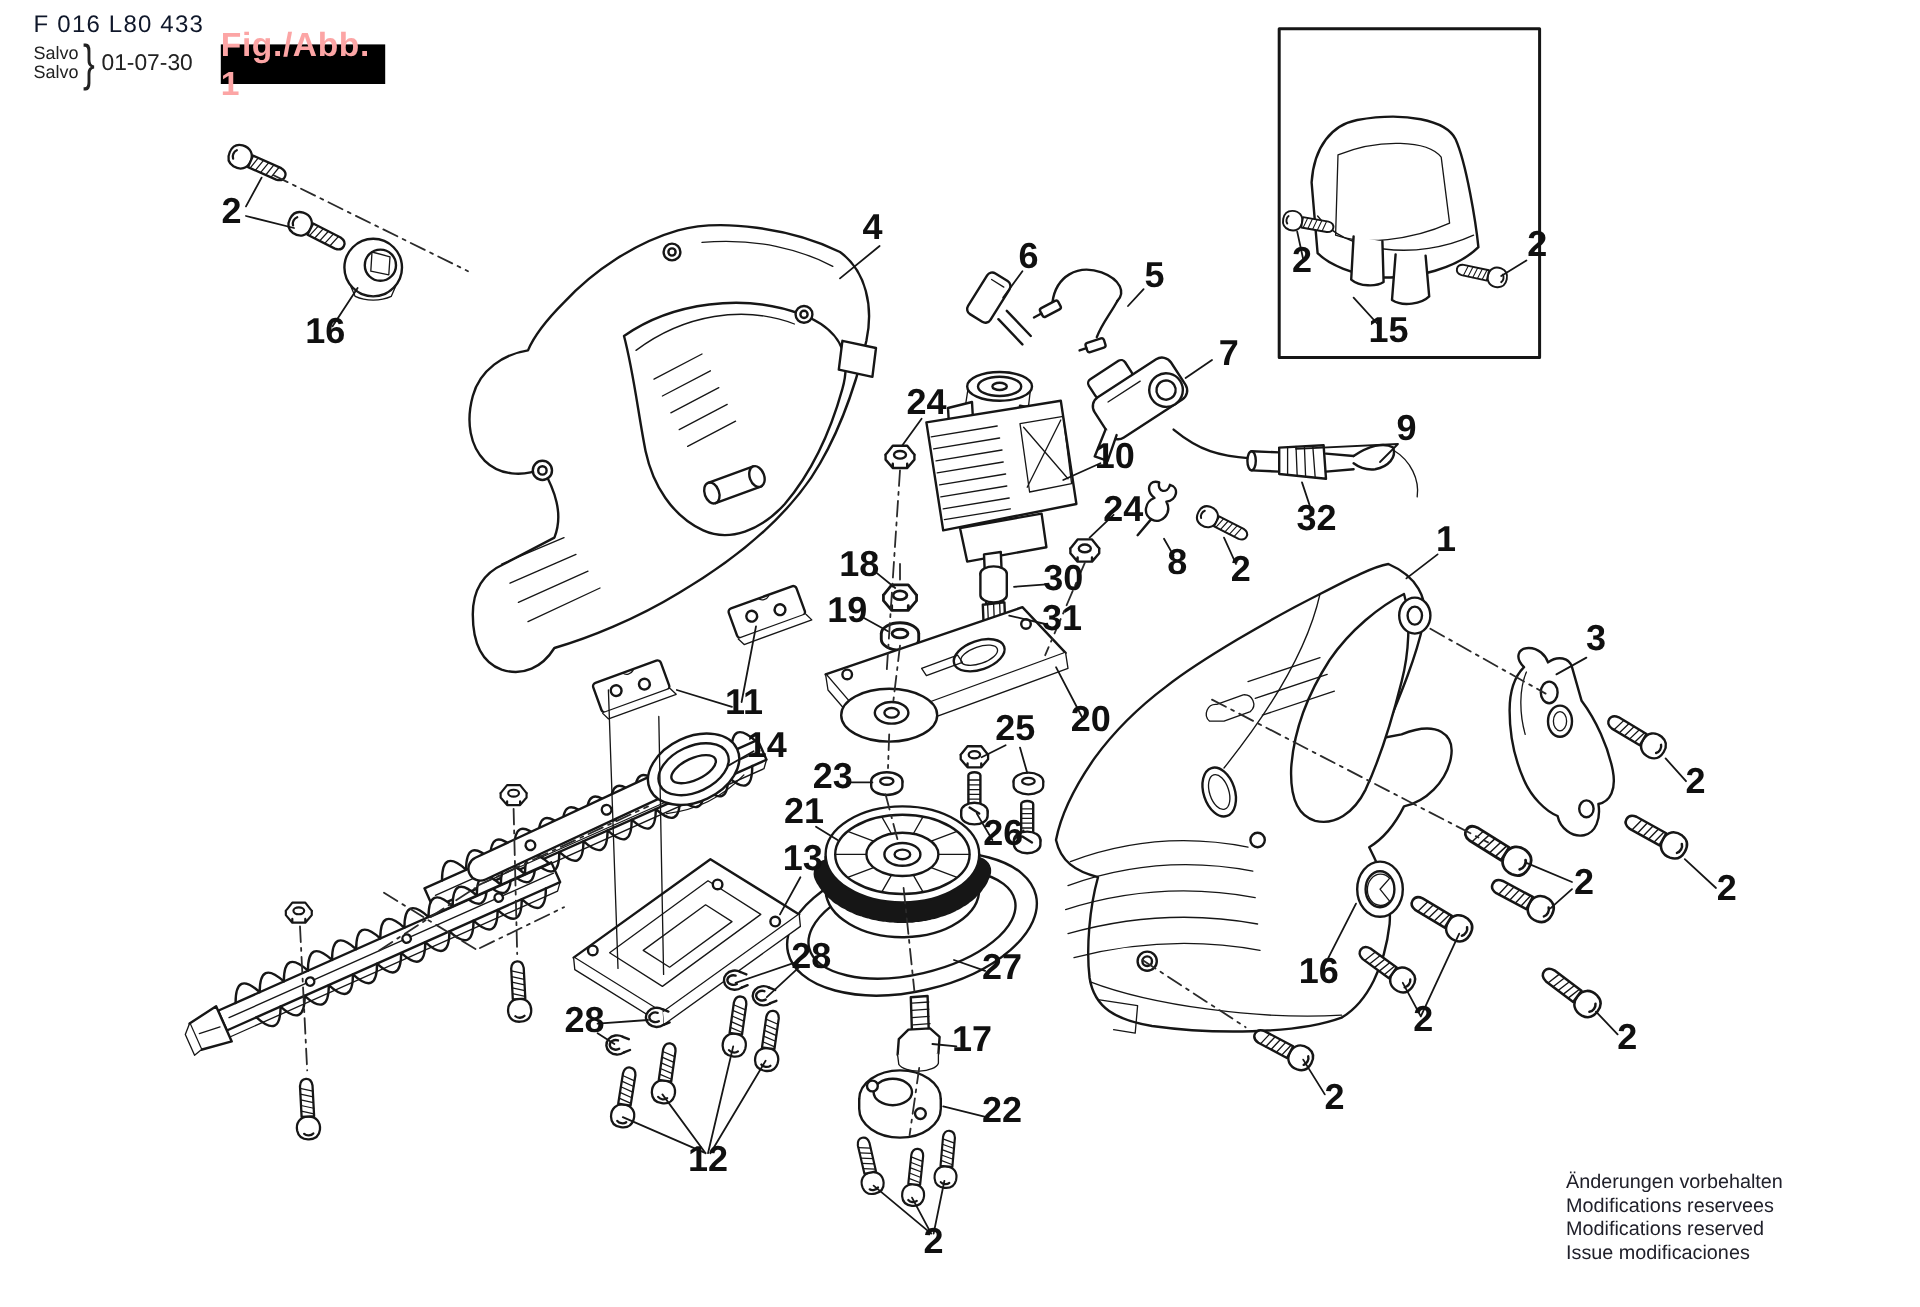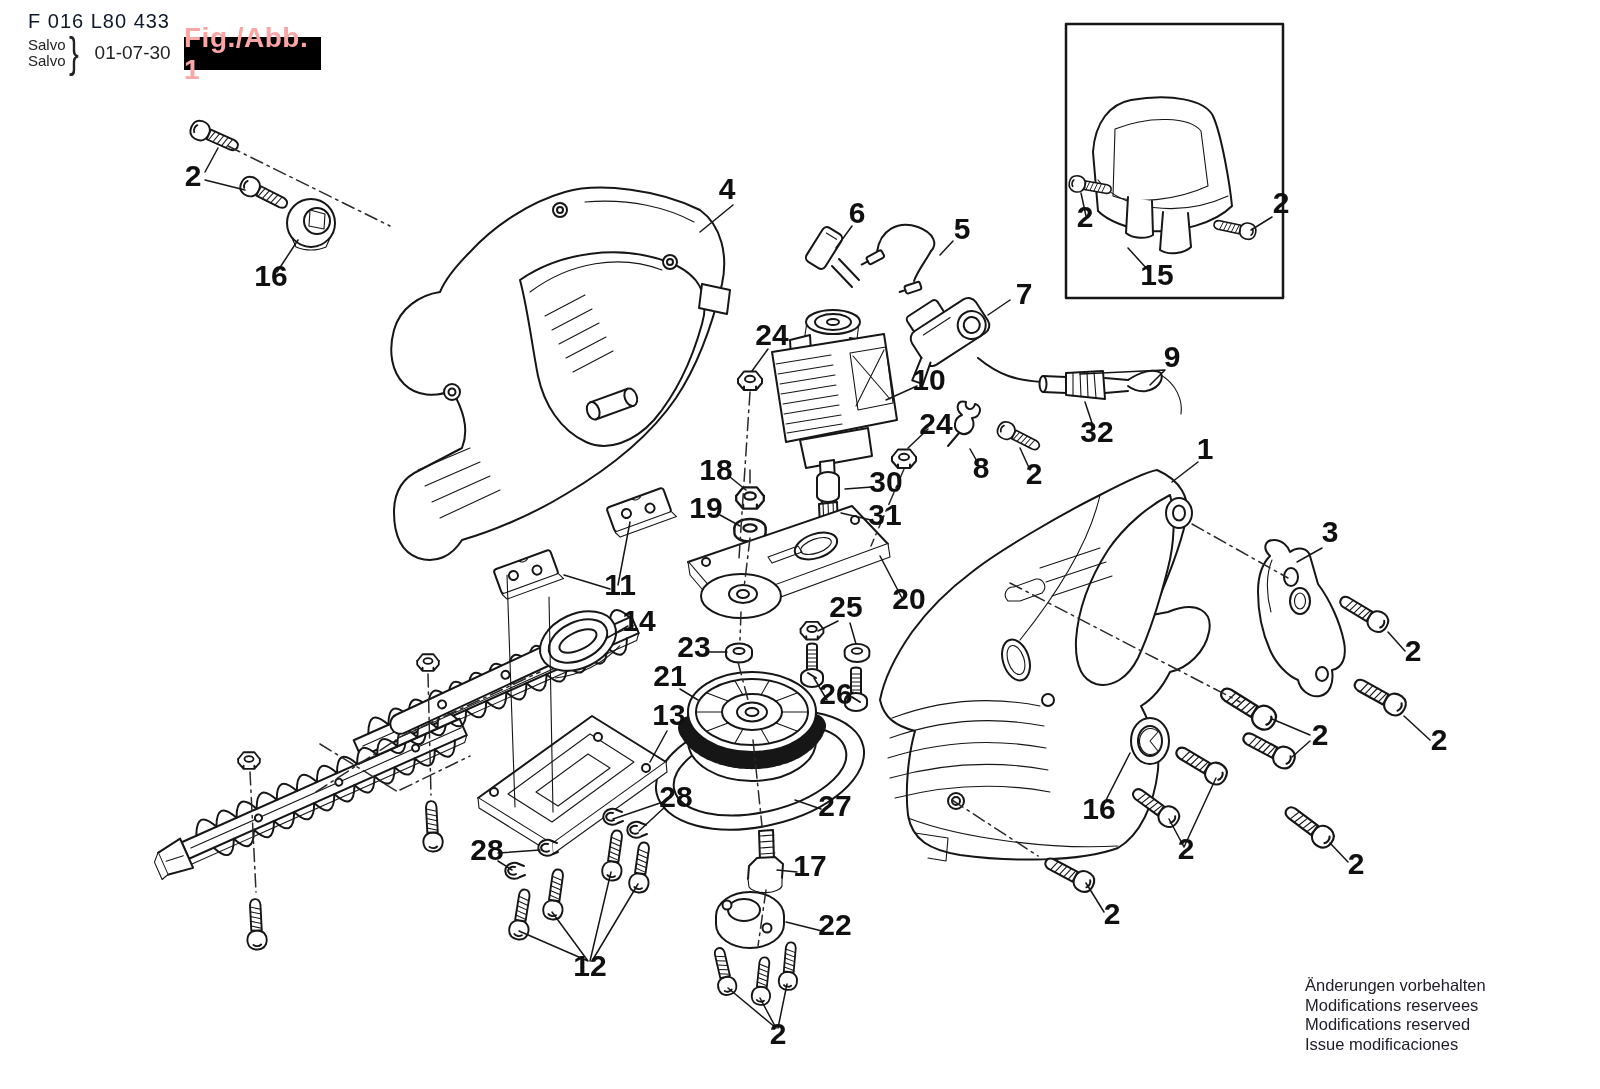--- a/index.html
+++ b/index.html
@@ -6,21 +6,21 @@
   .page{
     position:relative;width:1600px;height:1089px;background:#ffffff;
     font-family:"Liberation Sans", sans-serif;color:#161616;overflow:hidden;
     margin:0 auto;
   }
   .titleblock{position:absolute;left:28px;top:10px;}
   .doc-code{font-size:20px;letter-spacing:1px;color:#0f172a;}
   .stand-row{display:flex;align-items:center;margin-top:3px;}
   .stand-col{display:flex;flex-direction:column;font-size:15px;line-height:16px;color:#222;}
   .brace{font-size:42px;font-weight:400;line-height:34px;margin:0 4px 0 1px;color:#222;transform:scaleX(.7);}
-  .issue-date{font-size:19px;color:#222;margin-left:10px;}
+  .issue-date{font-size:19px;color:#222;}
   .figbox{
     position:absolute;left:184px;top:37px;width:137px;height:33px;background:#000;
     color:#fca5a5;font-size:28px;font-weight:bold;display:flex;align-items:center;justify-content:center;
     letter-spacing:.5px;
   }
   .notice{position:absolute;left:1305px;top:976px;font-size:16.5px;line-height:19.5px;color:#20202a;}
   svg.diagram{position:absolute;left:0;top:0;}
   svg .callout{font-family:"Liberation Sans",sans-serif;font-size:30px;font-weight:bold;fill:#101010;text-anchor:middle;}
   svg .ld{stroke:#161616;stroke-width:1.5;fill:none;}
   svg .dd{stroke:#2a2a2a;stroke-width:1.5;fill:none;stroke-dasharray:13 5 2.5 5;}

